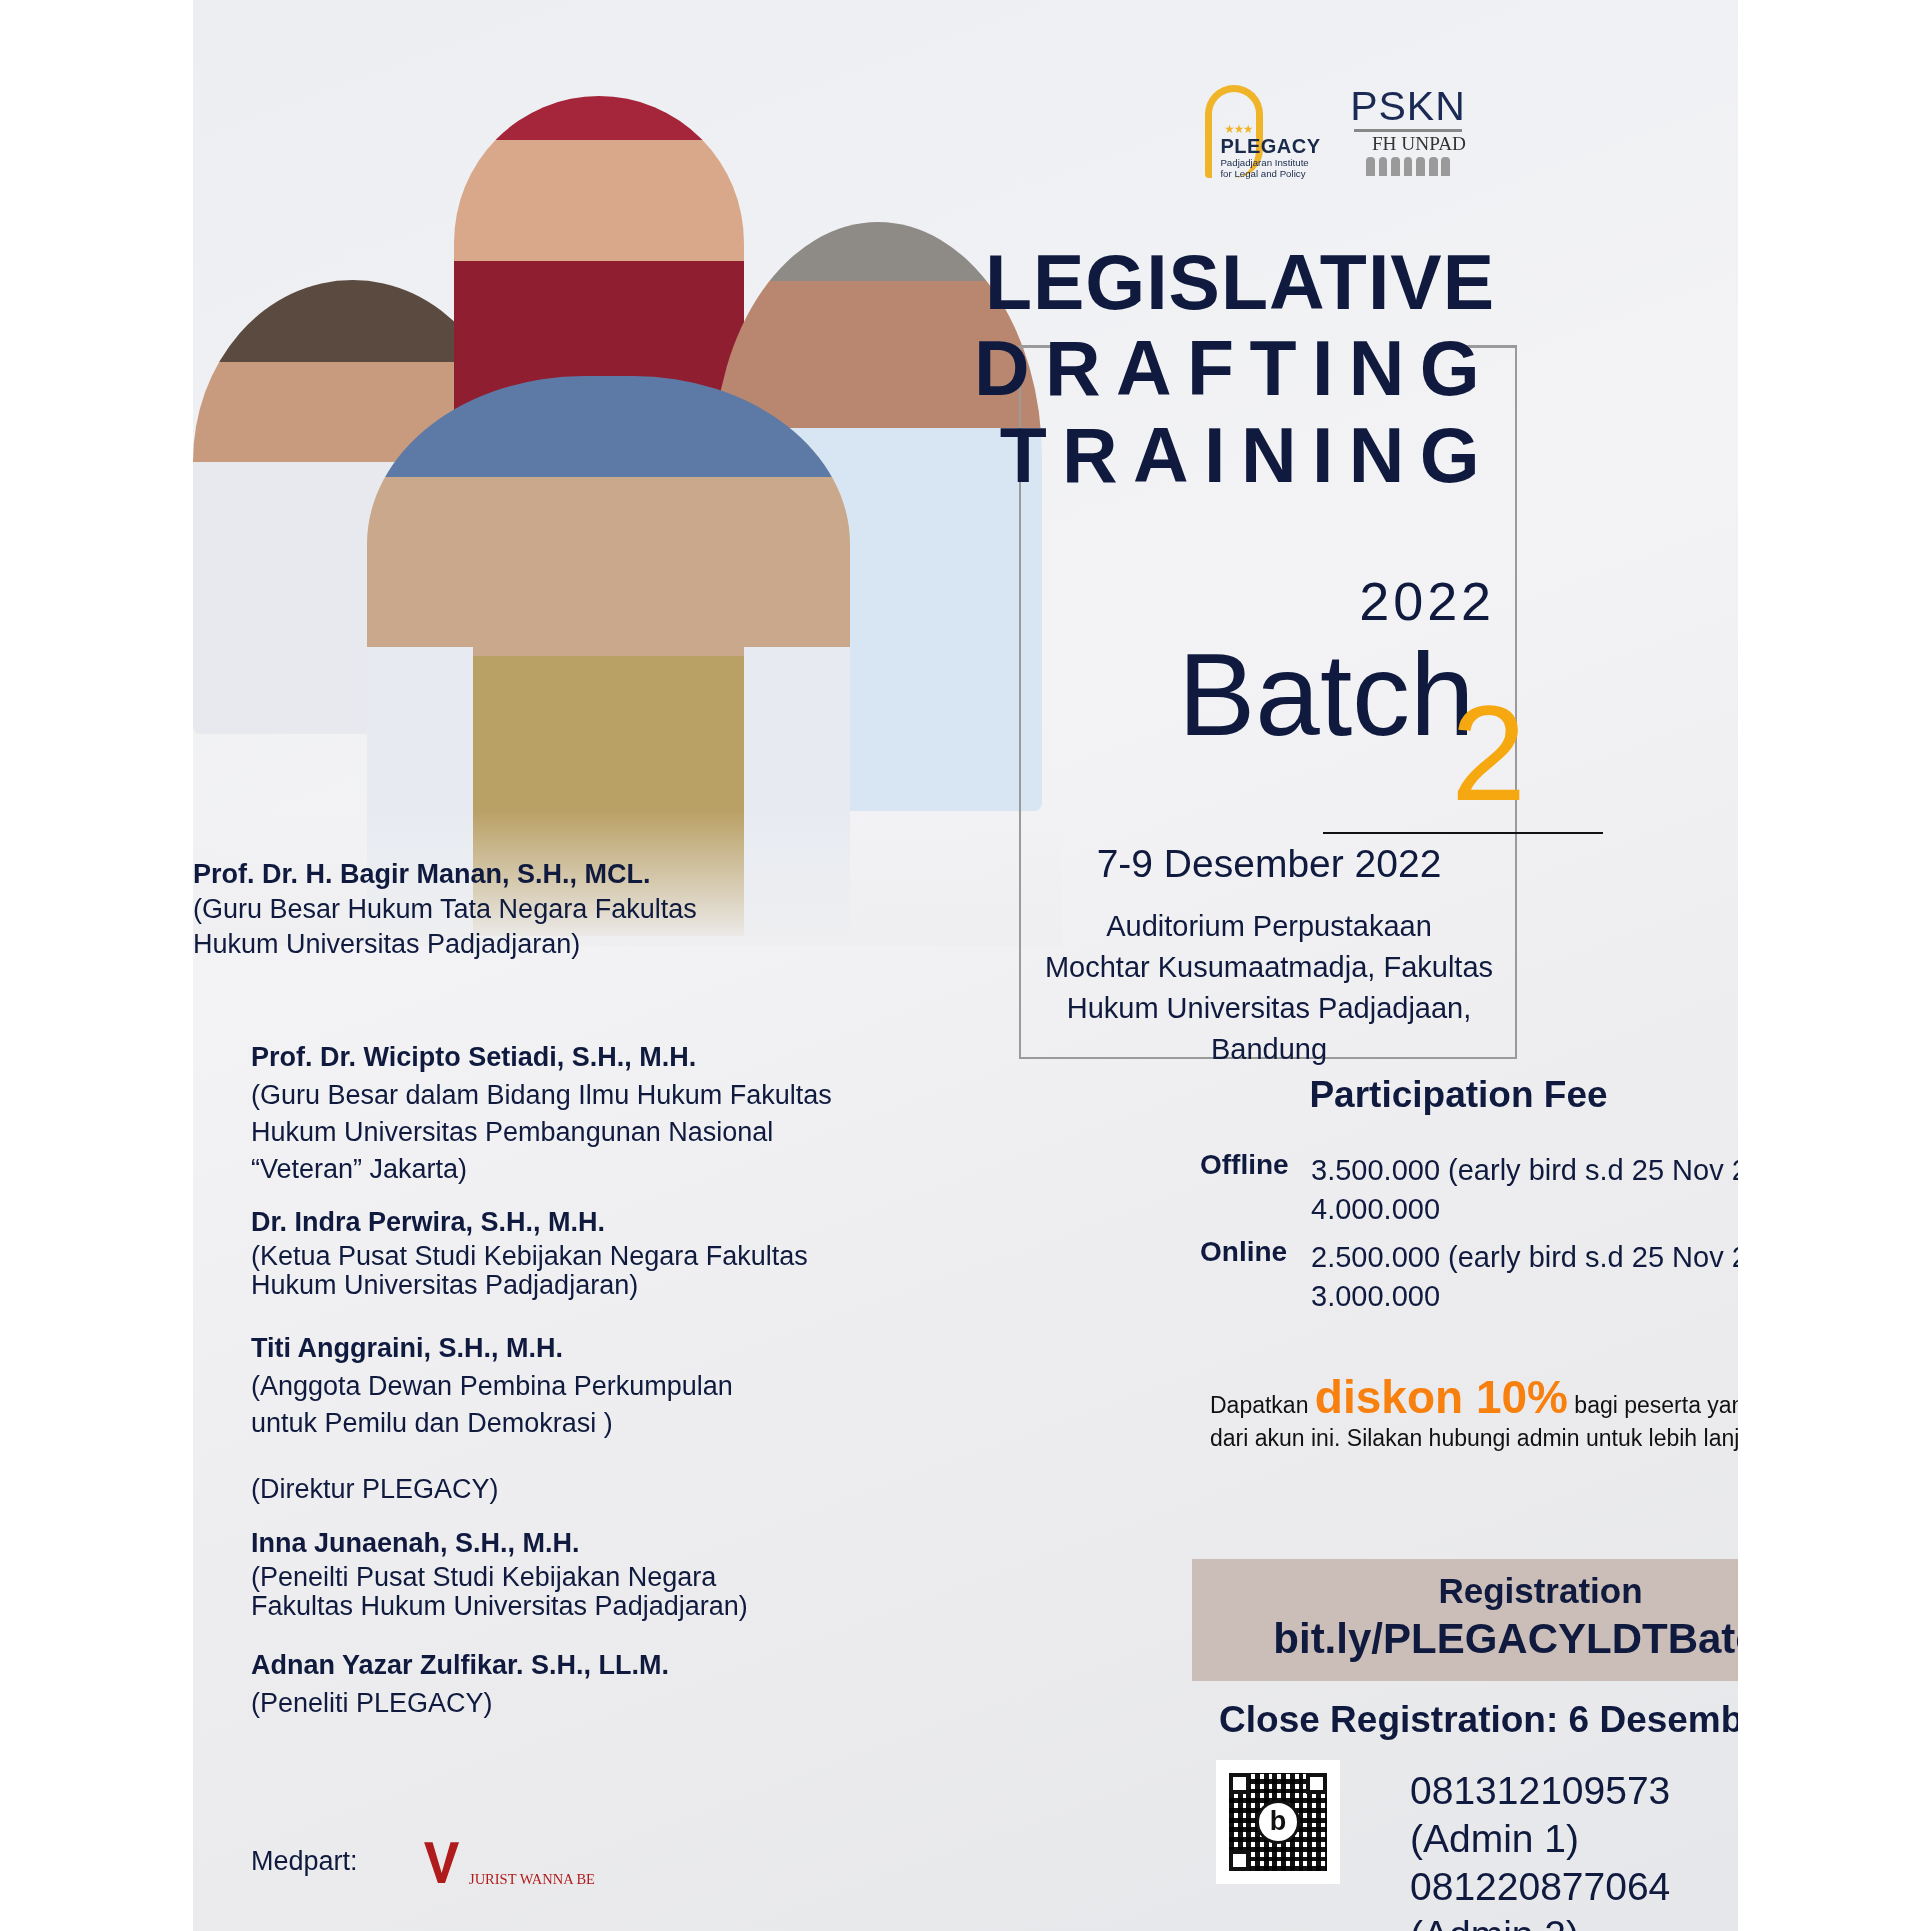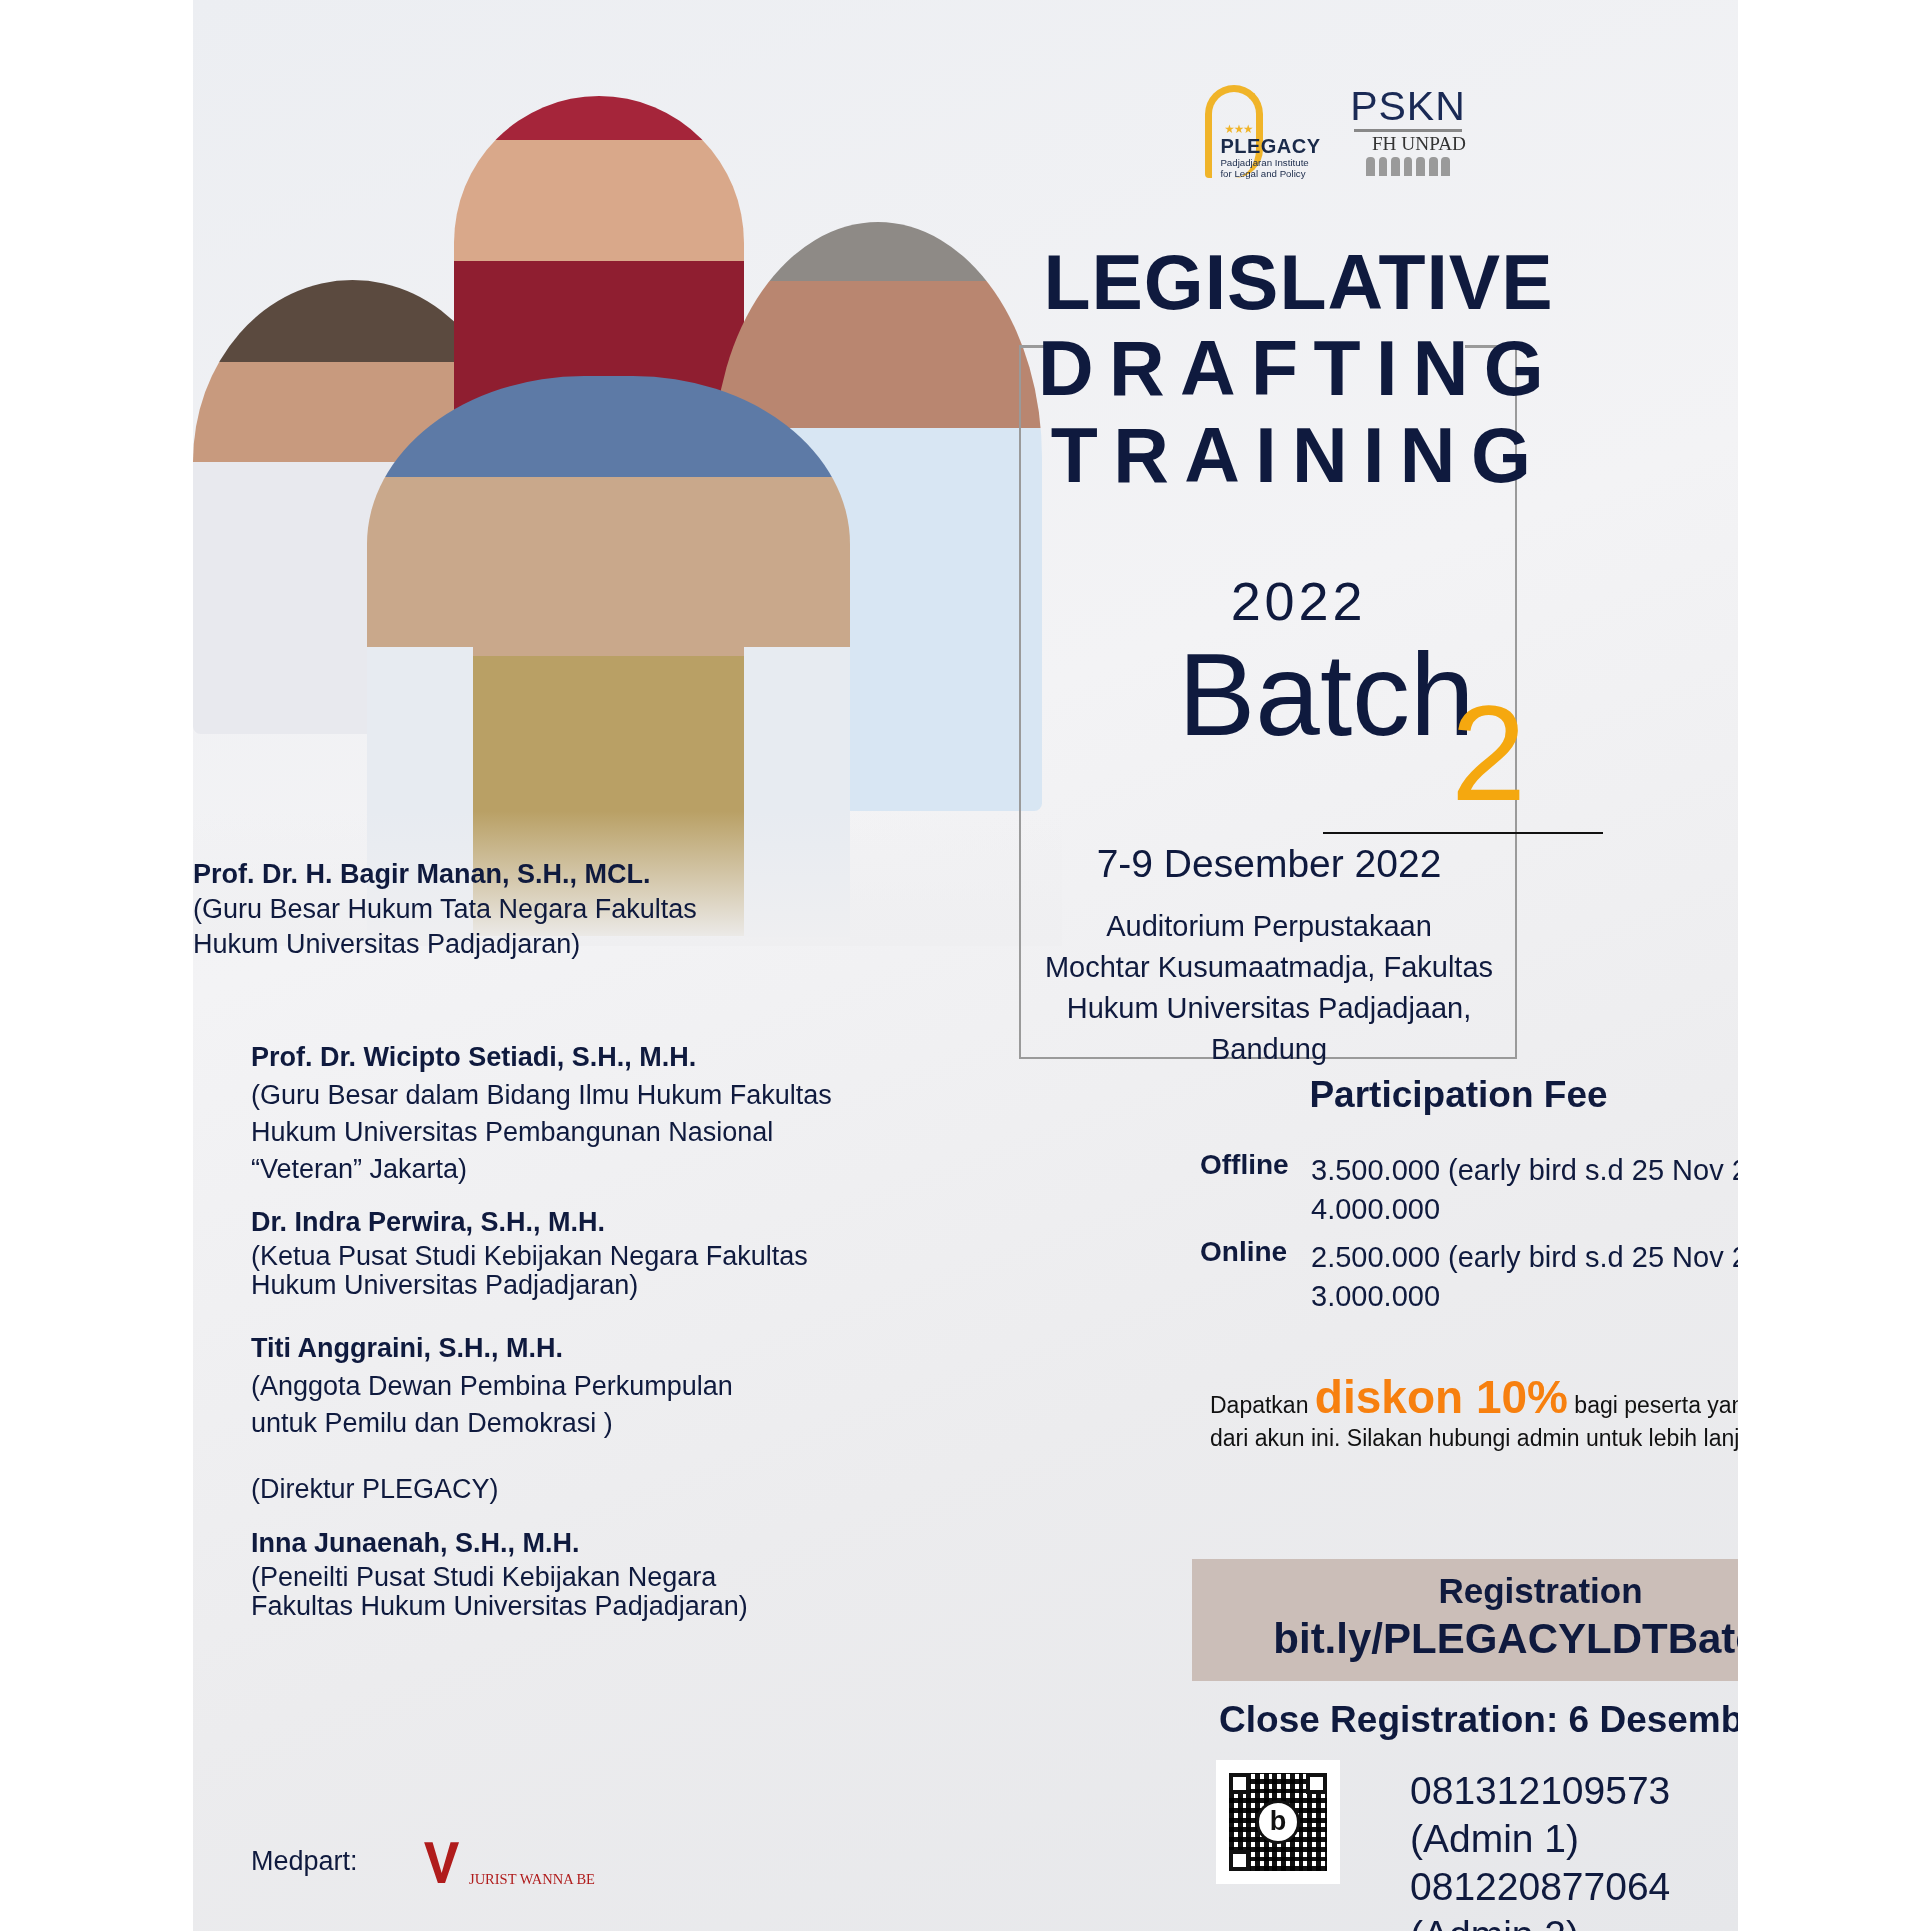--- a/index.html
+++ b/index.html
@@ -43,21 +43,21 @@
   .pskn-title { font-family:Liberation Sans, sans-serif; font-size:41px; color:#1a2a55; line-height:42px; letter-spacing:1px; }
   .pskn-rule { height:2.9px; background:#888; margin:1.9px 3.9px; }
   .pskn-sub { font-family:"Liberation Serif", serif; font-size:19.3px; color:#333; line-height:19.3px;text-align:right; }
   .pskn-cols { display:flex; justify-content:center; gap:3.9px; margin-top:3.9px; }
   .pskn-cols span { width:8.7px; height:19.3px; background:#9a9a9a; border-radius:3.9px 3.9px 0 0; }
 
   
   .frame { position:absolute; left:826px; top:345px; width:494px; height:712px; border:2.9px solid #9a9a9a; border-top:none; }
   .frame-top-l { position:absolute; left:826px; top:345px; width:48px; height:2.9px; background:#9a9a9a; }
   .frame-top-r { position:absolute; left:1272px; top:345px; width:51px; height:2.9px; background:#9a9a9a; }
-  .title-line { position:absolute; left:835px; width:541px; text-align:center; color:#0f1a3e; font-weight:bold; }
+  .title-line { position:absolute; left:761px; width:541px; text-align:right; color:#0f1a3e; font-weight:bold; }
   .t1 { top:238px; font-size:77px; letter-spacing:1px; }
   .t2 { top:324px; font-size:77px; letter-spacing:15.4px; }
   .t3 { top:411px; font-size:77px; letter-spacing:15.4px; }
   .t4 { top:570px; font-size:54px; font-weight:normal; letter-spacing:3.9px; }
   .batch { position:absolute; left:985px; top:637px; font-size:116px; line-height:116px; color:#0f1a3e; font-weight:normal; }
   .batch-num { position:absolute; left:1258px; top:686px; font-size:135px; line-height:135px; color:#f5a80f; }
   .divider { position:absolute; left:1130px; top:832px; width:280px; height:1.9px; background:#111; }
   .date { position:absolute; left:826px; width:500px; top:842px; text-align:center; font-size:39px; }
   .venue { position:absolute; left:826px; width:500px; top:906px; text-align:center; font-size:29px; line-height:41px; }
 
@@ -123,20 +123,24 @@
       <div class="role">untuk Pemilu dan Demokrasi )</div>
     </div>
     <div class="speaker" style="margin-top:29px">
       <div class="role">(Direktur PLEGACY)</div>
     </div>
     <div class="speaker" style="margin-top:9.7px">
       <div class="name">Inna Junaenah, S.H., M.H.</div>
       <div class="role tight">(Peneilti Pusat Studi Kebijakan Negara</div>
       <div class="role tight">Fakultas Hukum Universitas Padjadjaran)</div>
     </div>
+    <div class="speaker" style="margin-top:25px">
+      <div class="name">Adnan Yazar Zulfikar. S.H., LL.M.</div>
+      <div class="role">(Peneliti PLEGACY)</div>
+    </div>
   </div>
 
   <div class="medpart navy">Medpart:</div>
   <div class="medpart-logo">
     <span class="bird">𝐕</span>
     <span class="txt">JURIST WANNA BE</span>
   </div>
 
   <div class="logos">
     <div class="plegacy-p"></div>

